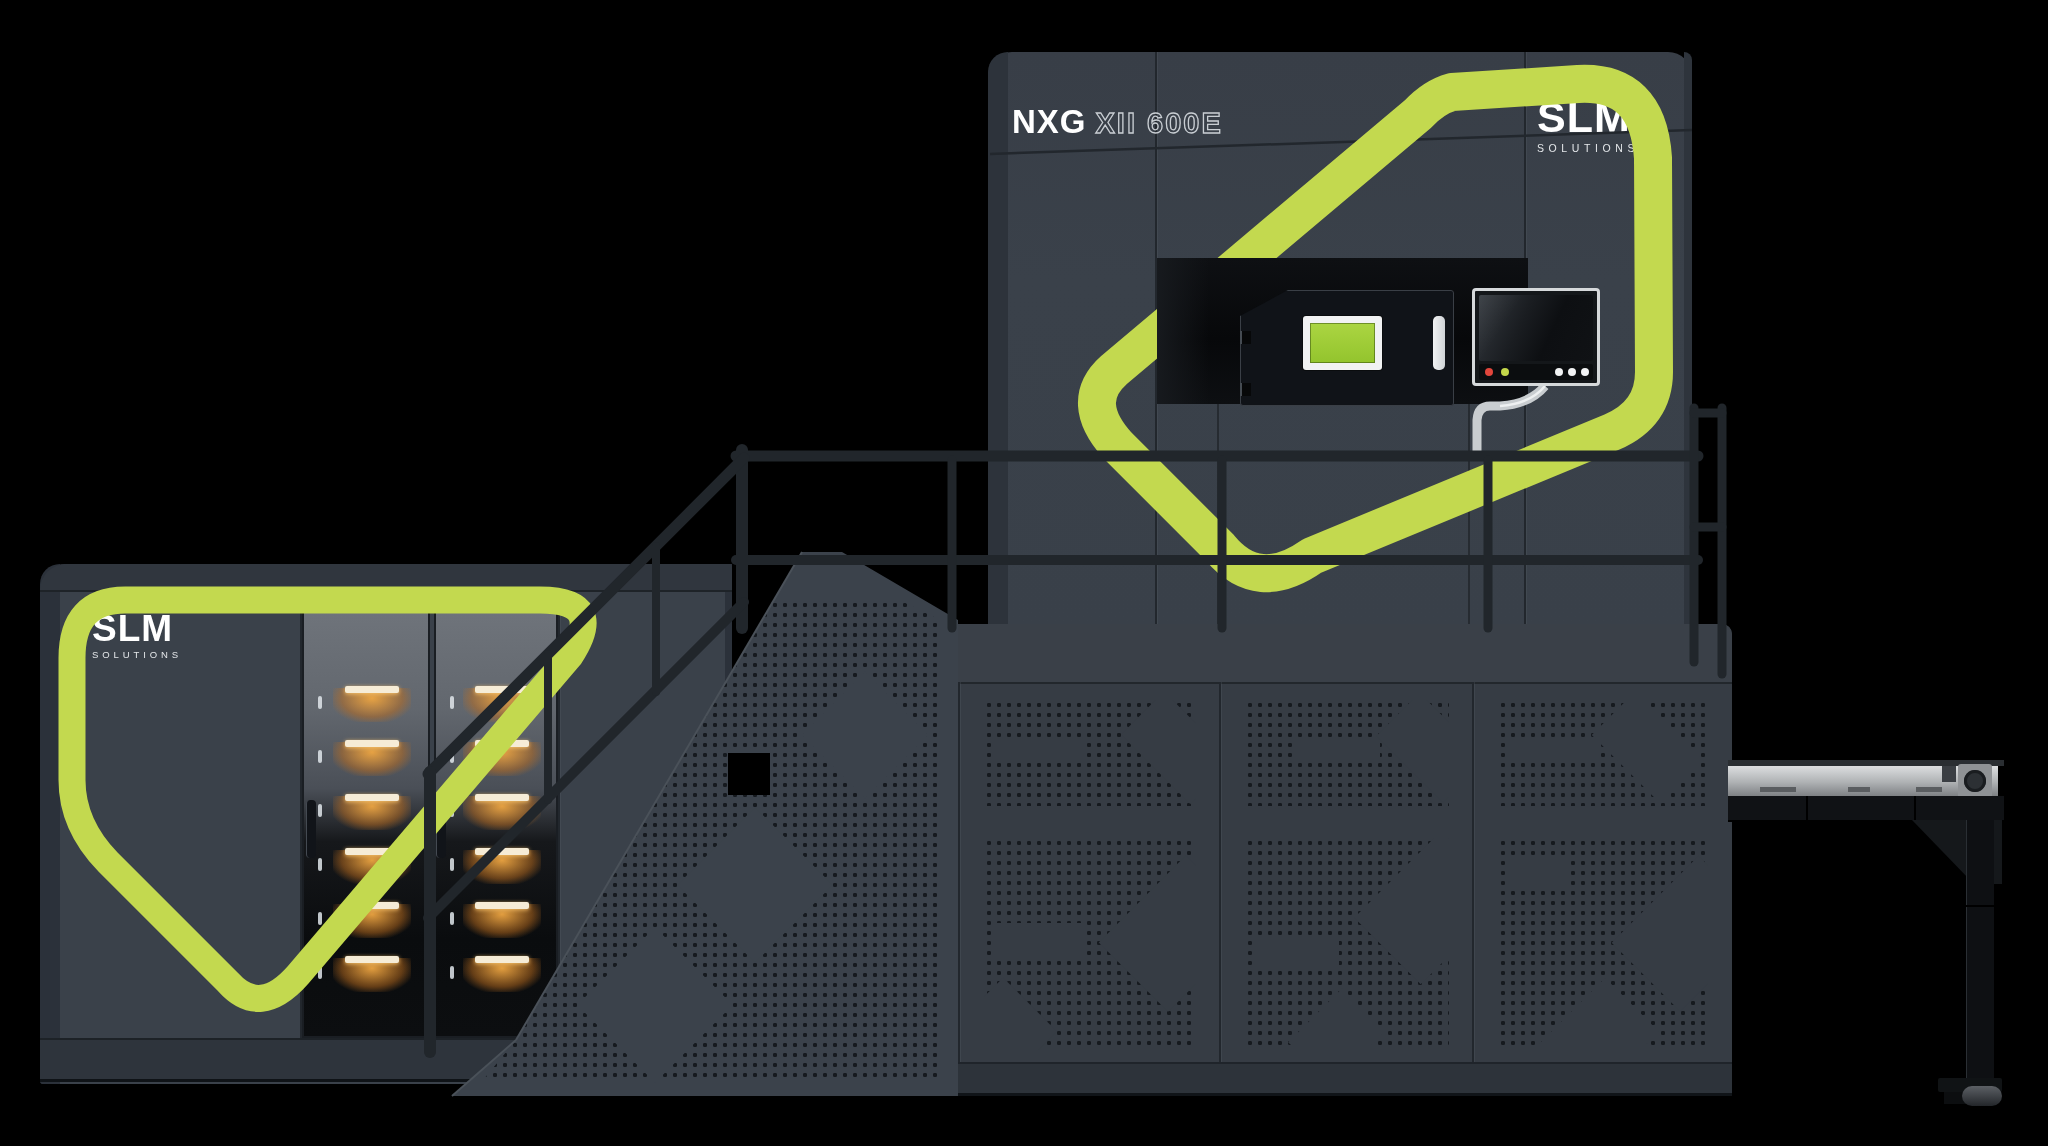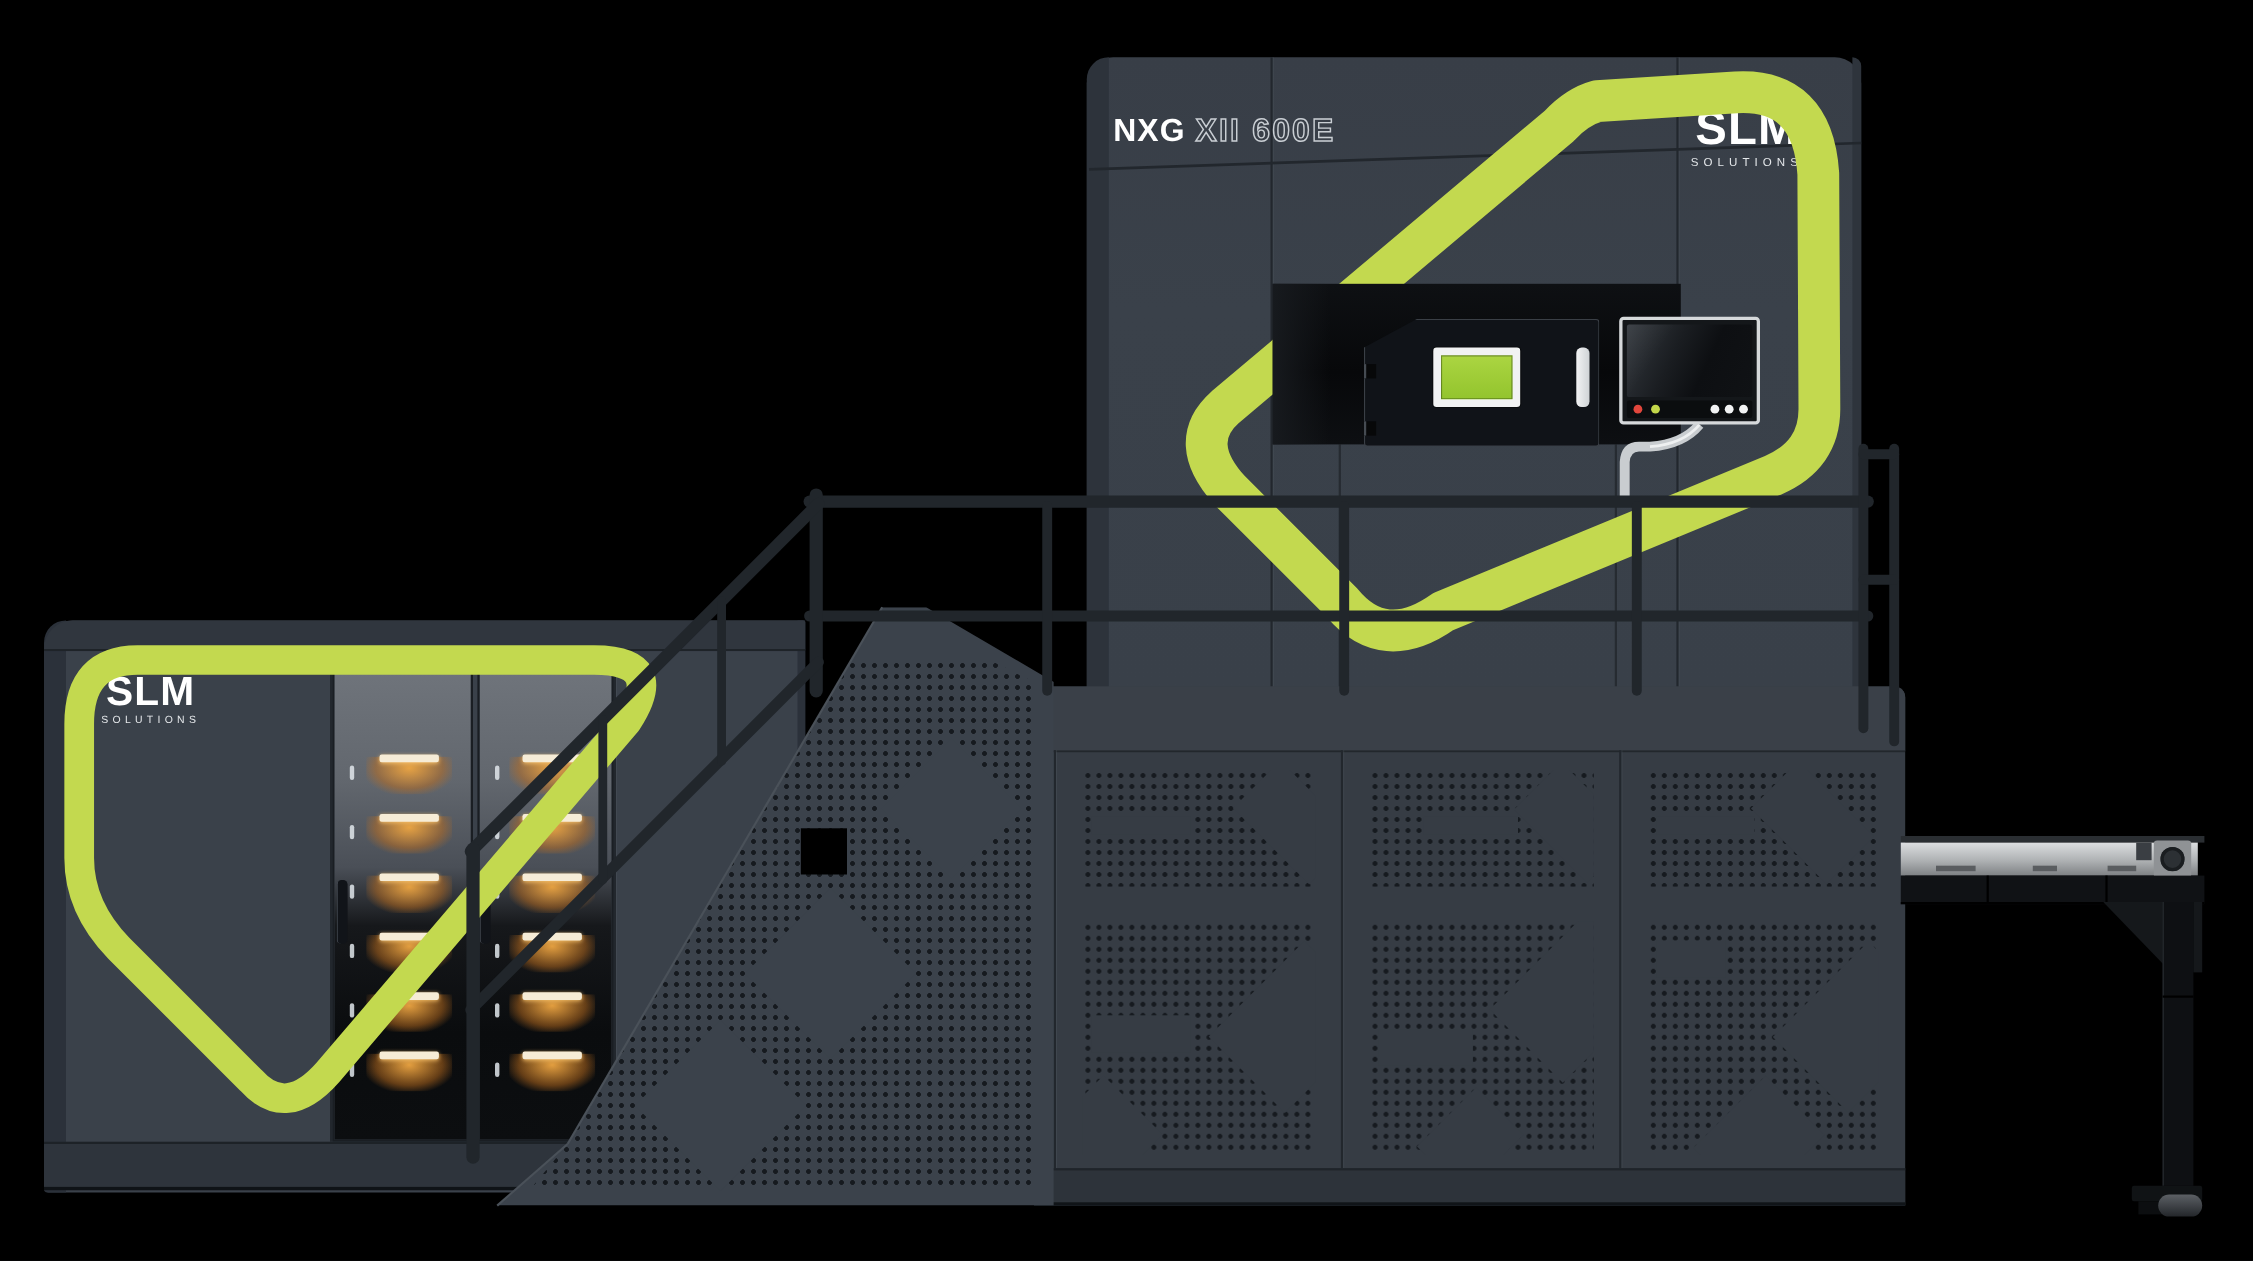--- a/index.html
+++ b/index.html
@@ -9,25 +9,25 @@
   svg.abs{left:0;top:0;}
 
   
   #tower{left:988px;top:52px;width:704px;height:574px;background:linear-gradient(180deg,#383e47 0%,#3a414a 40%,#394049 100%);border-radius:24px 24px 0 0;}
   .vseam{position:absolute;top:0;bottom:0;width:2px;background:#22272d;box-shadow:1px 0 0 rgba(90,98,108,.25);}
   .vseam2{position:absolute;width:2px;background:#262b31;}
   #tower-left-strip{left:0;top:0;width:20px;height:574px;background:#2d333b;border-radius:24px 0 0 0;}
   #tower-right-strip{left:696px;top:0;width:8px;height:574px;background:#2e343c;border-radius:0 24px 0 0;}
 
   #model-label{left:24px;top:51px;height:30px;display:flex;align-items:baseline;gap:9px;white-space:nowrap;}
-  #model-label .solid{font-size:29px;font-weight:bold;color:#fff;letter-spacing:1px;}
+  #model-label .solid{font-size:33px;font-weight:bold;color:#fff;letter-spacing:1px;}
   #model-label .outl{font-size:29px;font-weight:bold;letter-spacing:2px;color:transparent;-webkit-text-stroke:1.3px #c9ced3;}
   @supports not (-webkit-text-stroke:1px #000){#model-label .outl{color:#9aa0a7;}}
 
-  .slm-logo{display:flex;flex-direction:column;align-items:center;line-height:1;}
+  .slm-logo{display:flex;flex-direction:column;align-items:flex-start;line-height:1;}
   .slm-logo .t{font-weight:bold;color:#fff;}
   .slm-logo .s{color:#e4e7ea;}
   #tower-logo{left:549px;top:44px;}
   #tower-logo .t{font-size:43px;letter-spacing:1px;}
   #tower-logo .s{font-size:10.5px;letter-spacing:4.6px;margin-top:4px;}
 
   
   #opening{left:1157px;top:258px;width:371px;height:146px;background:linear-gradient(180deg,#0e1013,#07080a 55%,#0d0f12);}
   #opening .sidewall{position:absolute;left:0;top:0;width:52px;height:100%;background:linear-gradient(90deg,#171a1e,rgba(10,12,14,0));}
   #chamber-door{position:absolute;left:83px;top:32px;width:212px;height:114px;background:#101318;border:1px solid #3a3f46;border-radius:3px;clip-path:polygon(0 26px,48px 0,100% 0,100% 100%,0 100%);}

